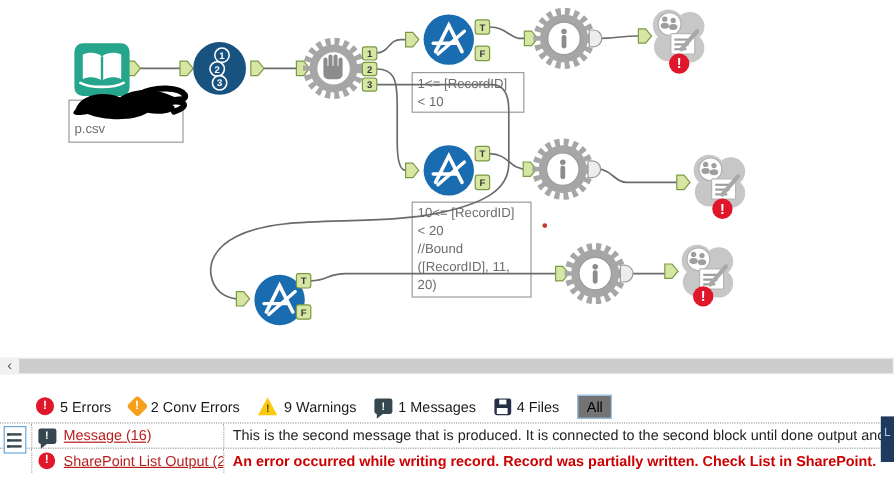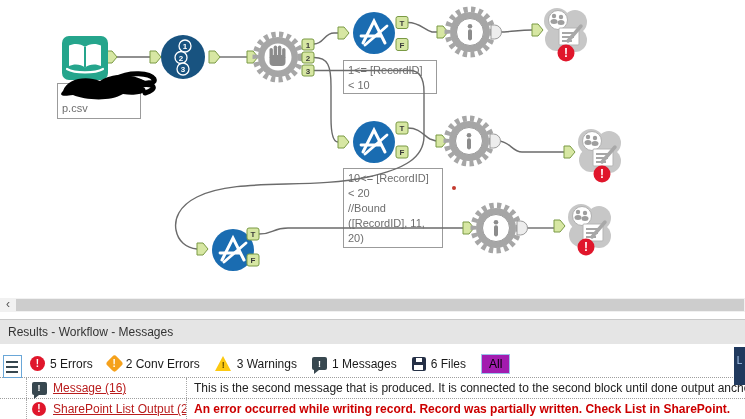--- a/index.html
+++ b/index.html
@@ -37,21 +37,21 @@
     border-right:8.5px solid transparent;border-bottom:15px solid #fcc911;}
   .warn-tri .bang{position:absolute;left:0;right:0;bottom:1px;text-align:center;color:#5f4a00;
     font-size:9px;font-weight:bold;}
   .bubble{position:relative;width:15px;height:13px;background:#37474f;border-radius:2px;color:#fff;
     font-size:9px;font-weight:bold;display:flex;align-items:center;justify-content:center;}
   .bubble:after{content:"";position:absolute;left:2px;bottom:-4px;width:0;height:0;
     border-left:5px solid #37474f;border-bottom:4px solid transparent;}
   .floppy{position:relative;width:14px;height:14px;background:#253046;border-radius:2px;}
   .floppy .shutter{position:absolute;top:1px;left:4px;width:6px;height:4px;background:#fff;}
   .floppy .label{position:absolute;bottom:1px;left:2.5px;width:9px;height:5px;background:#fff;}
-  .all-btn{padding:2px 7px;background:#a21caf;border:1px solid #9cc3e8;color:#000;}
+  .all-btn{padding:2px 7px;background:#737373;border:1px solid #9cc3e8;color:#000;}
 
   .mrow{display:flex;align-items:center;height:21px;box-sizing:border-box;
     border-top:1px dotted #9e9e9e;font-size:12px;background:#fff;}
   .mrow .sp{width:27px;height:100%;border-right:1px dotted #a8a8a8;box-sizing:border-box;flex:none;}
   .mrow .ric{width:24px;display:flex;justify-content:center;flex:none;}
   .mrow .rlink{width:136px;padding-left:2px;border-right:1px dotted #a8a8a8;height:100%;
     display:flex;align-items:center;box-sizing:border-box;flex:none;}
   .mrow .rlink a{color:#b91c1c;text-decoration:underline;white-space:nowrap;overflow:hidden;}
   .mrow .rtext{flex:1;padding-left:7px;white-space:nowrap;overflow:hidden;color:#222;}
   .mrow .rtext.errtext{color:#cc0000;font-weight:bold;}
@@ -64,21 +64,21 @@
   .navy-edge{position:absolute;right:0;top:28px;width:11px;height:38px;background:#20395e;
     color:#a9c7ee;font-size:10px;text-align:center;padding-top:8px;box-sizing:border-box;z-index:6;}
 </style>
 </head>
 <body>
 
 <div class="screen">
 
   <div class="canvas">
 
-    <div class="annotation inputbox" style="left:57px;top:83px;width:84px;height:36px;">
+    <div class="annotation inputbox" style="left:57px;top:83px;width:96px;height:36px;">
       <span>p.csv</span>
     </div>
     <div class="annotation" style="left:343px;top:60px;width:94px;height:34px;">1&lt;= [RecordID]
 &lt; 10</div>
     <div class="annotation" style="left:343px;top:168px;width:100px;height:80px;">10&lt;= [RecordID]
 &lt; 20
 //Bound
 ([RecordID], 11,
 20)</div>
 
@@ -325,23 +325,20 @@
       <circle cx="454" cy="188" r="2" fill="#c43a2f"></circle>
     </svg>
   </div>
 
   <div class="hscroll">
     <div class="hs-btn">‹</div>
     <div class="hs-thumb"></div>
   </div>
 
   <div class="results">
-    <div class="results-header">
-      <span>Results - Workflow - Messages</span>
-    </div>
 
     <div class="rail-toggle">
       <i></i>
         <i></i>
         <i></i>
     </div>
     <div class="navy-edge">L</div>
 
     <div class="toolbar">
       <span class="titem">
@@ -352,32 +349,32 @@
         <span class="cicon conv-orange">
             <span>!</span>
           </span>
         <span>2 Conv Errors</span>
       </span>
       <span class="titem">
         <span class="warn-tri">
           <span class="tri"></span>
             <span class="bang">!</span>
         </span>
-        <span>3 Warnings</span>
+        <span>9 Warnings</span>
       </span>
       <span class="titem">
         <span class="bubble">!</span>
         <span>1 Messages</span>
       </span>
       <span class="titem">
         <span class="floppy">
             <span class="shutter"></span>
             <span class="label"></span>
           </span>
-        <span>6 Files</span>
+        <span>4 Files</span>
       </span>
       <span class="all-btn">All</span>
     </div>
 
     <div class="mrow">
       <span class="sp"></span>
       <span class="ric">
           <span class="bubble">!</span>
         </span>
       <span class="rlink">

